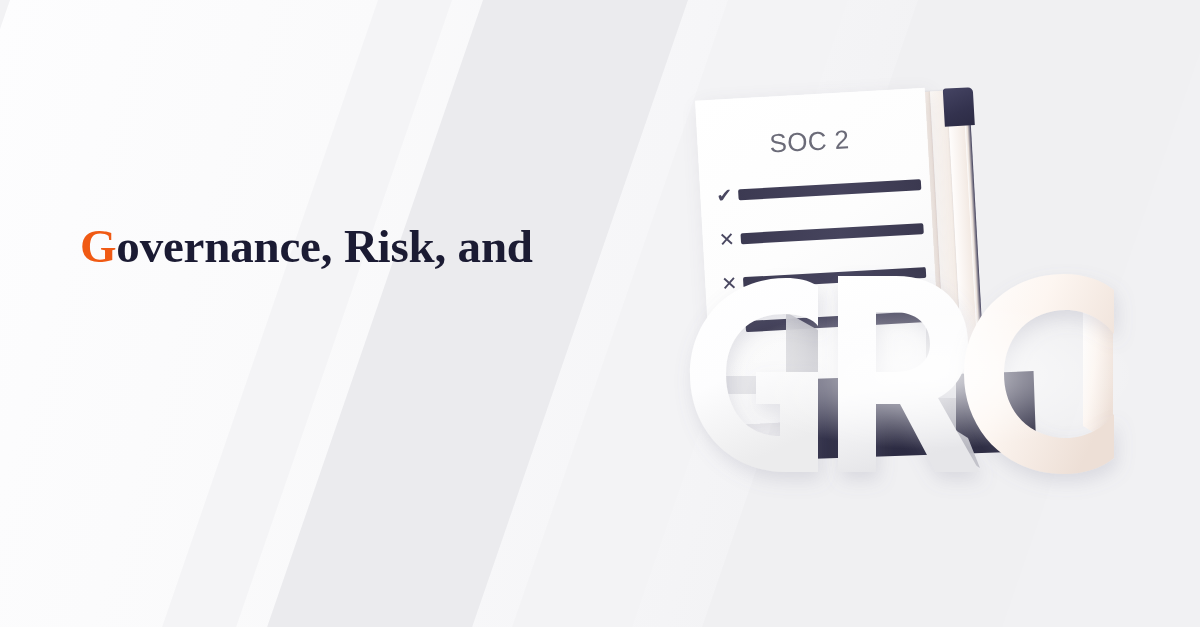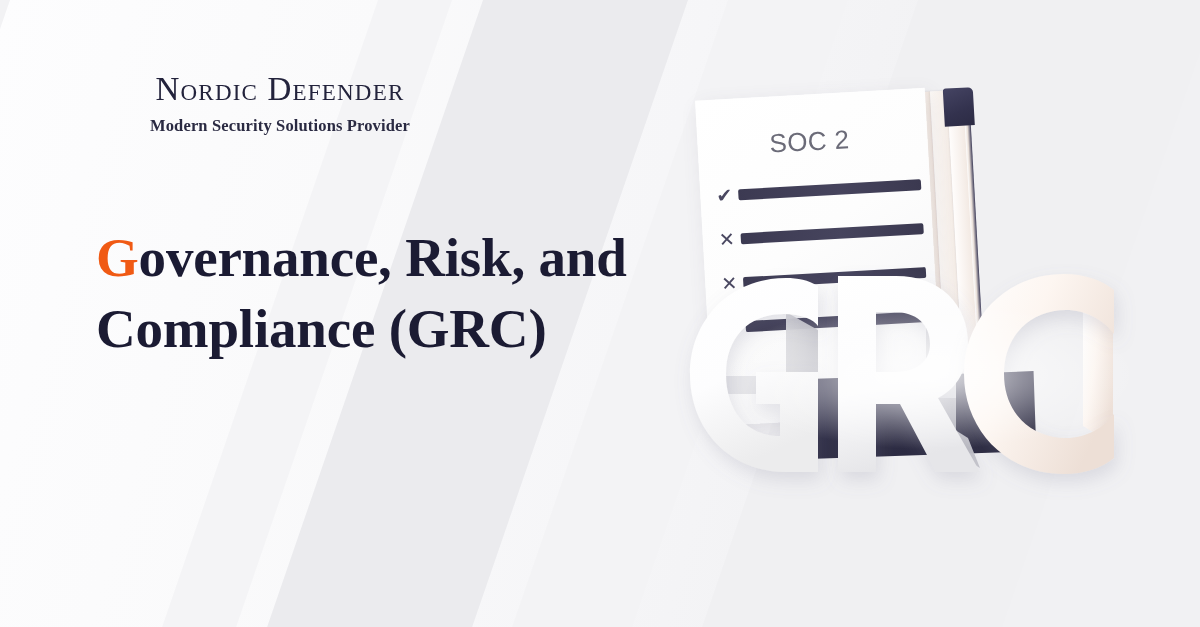--- a/index.html
+++ b/index.html
@@ -70,26 +70,26 @@
     font-size: 16.5px;
     font-weight: 700;
     letter-spacing: 0.15px;
     color: #2a2a42;
     margin-top: 9px;
     white-space: nowrap;
   }
 
   .headline {
     position: absolute;
-    left: 16px;
+    left: 0px;
     top: 185px;
     width: 600px;
     font-family: "Liberation Serif", "DejaVu Serif", serif;
     font-weight: 700;
-    font-size: 55px;
+    font-size: 47px;
     line-height: 1.30;
     letter-spacing: -0.2px;
     color: #1b1b33;
   }
   .headline .accent { color: #f05a14; }
 
   .paragraph {
     position: absolute;
     left: 1px;
     top: 352px;
@@ -242,28 +242,23 @@
   <div class="bands">
     <div class="band b1"></div>
     <div class="band b2"></div>
     <div class="band b3"></div>
     <div class="band b4"></div>
     <div class="band b5"></div>
   </div>
 
   <div class="content">
 
-    <div class="logo-block">
-      <div class="logo-word">Nordic Defender</div>
-      <div class="logo-tagline">Modern Security Solutions Provider</div>
-    </div>
 
     <h1 class="headline">
       <span class="accent">G</span><span>overnance, Risk, and</span><br>
-      <span>Compliance (GRC)</span>
     </h1>
 
 
   </div>
 
   <div class="art">
 
     <div class="doc-wrap">
 
       <div class="doc-pages">

